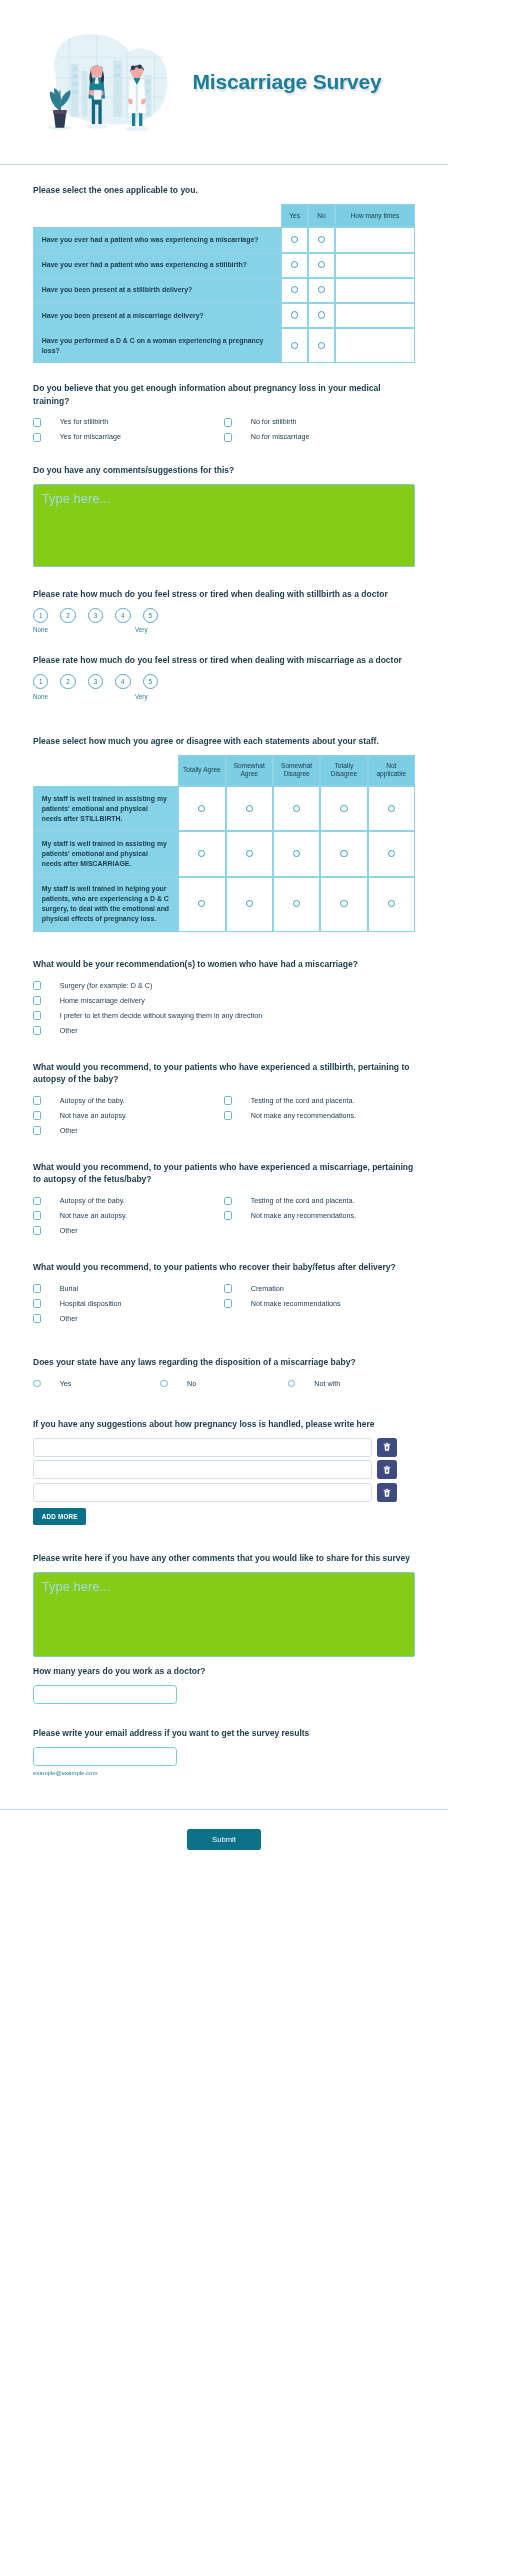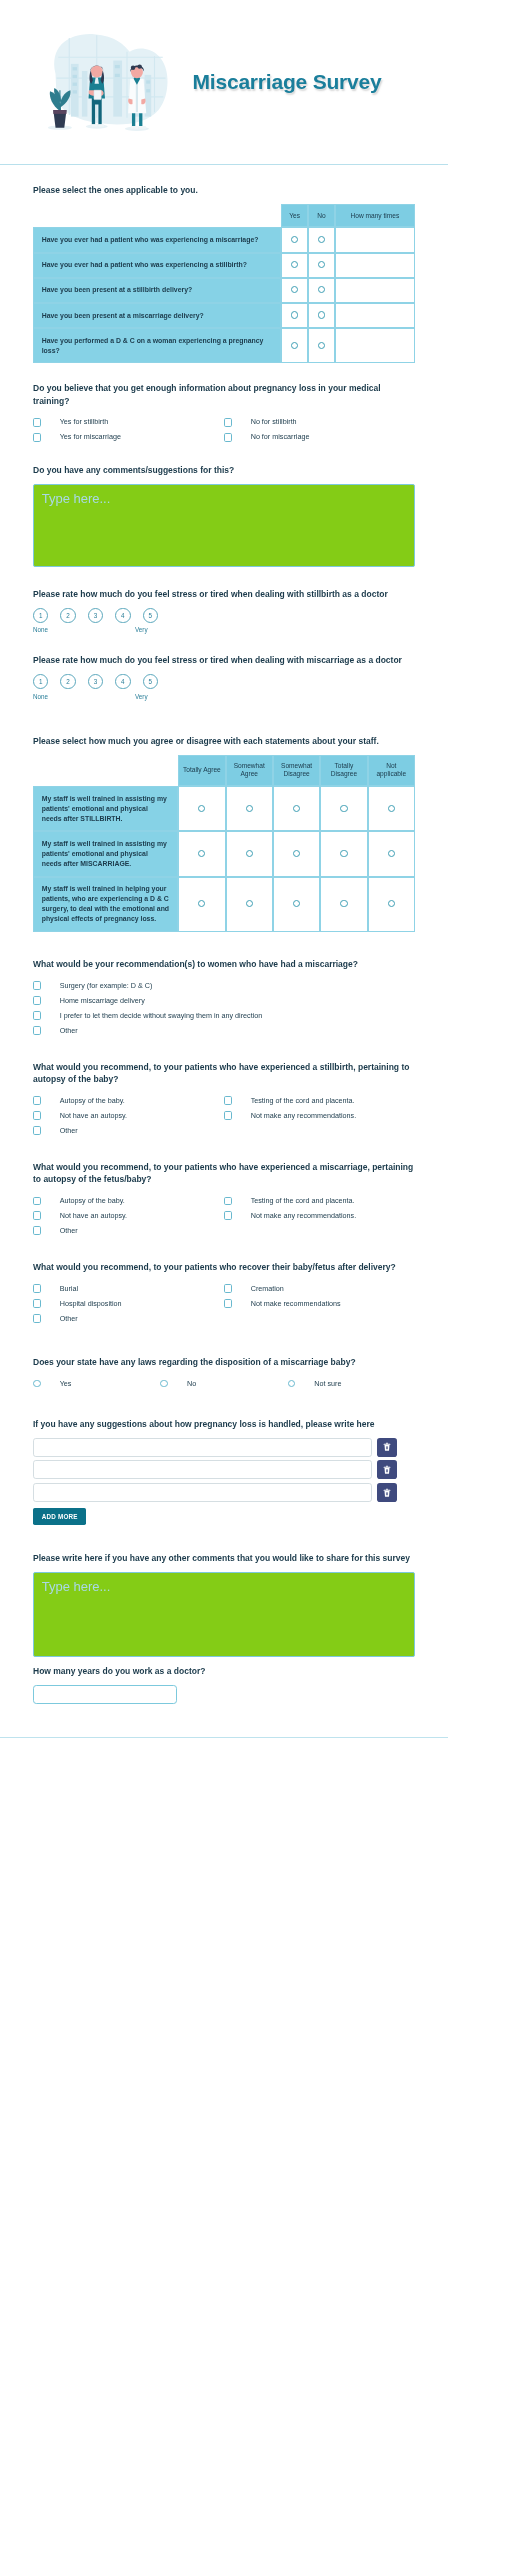--- a/index.html
+++ b/index.html
@@ -571,21 +571,21 @@
         <label class="opt-item">
           <span class="rb"></span>
           <span class="opt-text">Yes</span>
         </label>
         <label class="opt-item">
           <span class="rb"></span>
           <span class="opt-text">No</span>
         </label>
         <label class="opt-item">
           <span class="rb"></span>
-          <span class="opt-text">Not sure</span>
+          <span class="opt-text">Not with</span>
         </label>
       </div>
     </div>
 
     <div class="q-block" style="margin-top:26.4px;">
       <div class="q-label">If you have any suggestions about how pregnancy loss is handled, please write here</div>
 
       <div class="sugg-row">
         <input class="sugg-input" type="text" value="" style="">
         <button class="del-btn">
@@ -631,20 +631,28 @@
     <div class="q-block" style="margin-top:26.4px;">
       <div class="q-label">Please write here if you have any other comments that you would like to share for this survey</div>
       <textarea class="ta" style="height: 85px;" placeholder="Type here..."></textarea>
     </div>
 
     <div class="q-block" style="margin-top:6px;">
       <div class="q-label">How many years do you work as a doctor?</div>
       <input class="short-input" type="text" value="" style="">
     </div>
 
+    <div class="q-block" style="margin-top:23px;">
+      <div class="q-label">Please write your email address if you want to get the survey results</div>
+      <input class="short-input" type="text" value="" style="">
+      <div class="hint">example@example.com</div>
+    </div>
 
     <div class="spacer-lg"></div>
   </div>
 
   <div class="footer-div"></div>
+  <div class="footer">
+    <button class="submit-btn">Submit</button>
+  </div>
 
 </div>
 
 
 </body></html>

